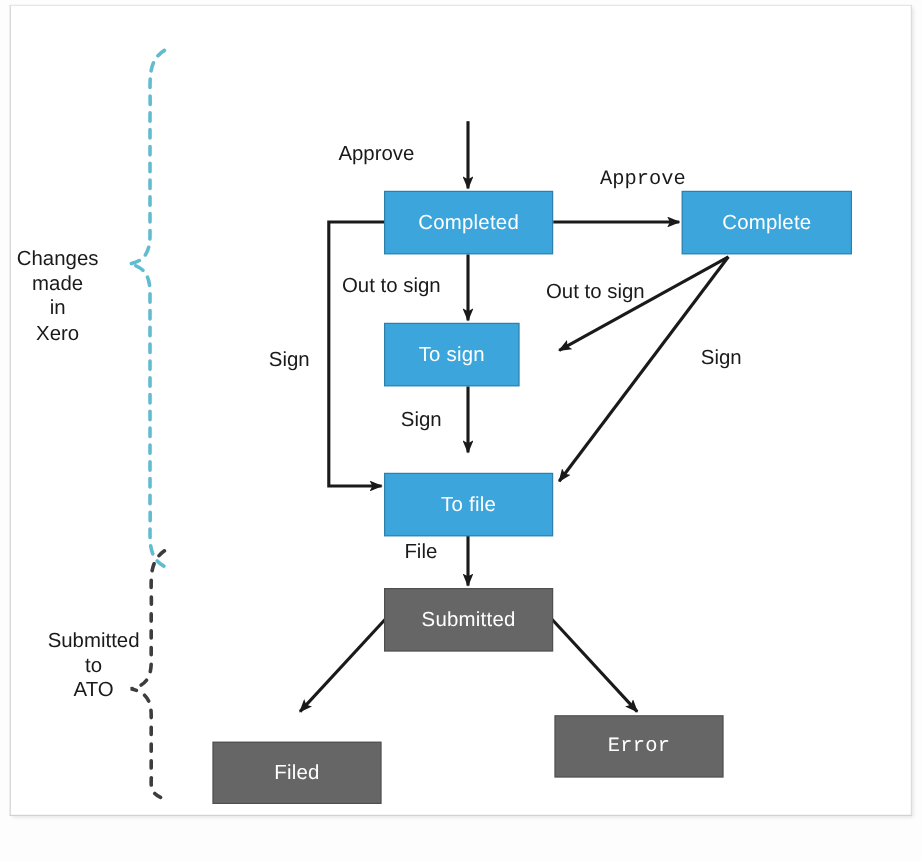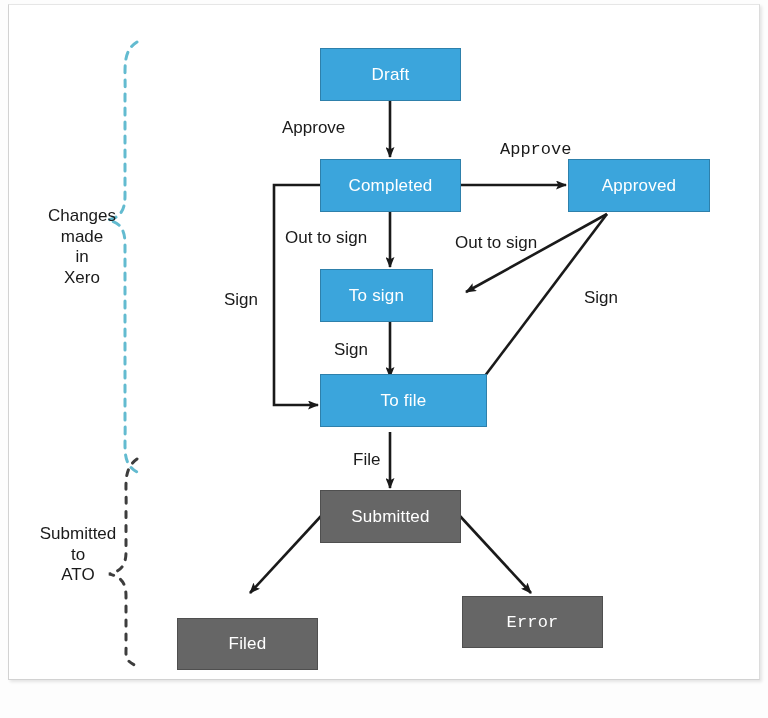--- a/index.html
+++ b/index.html
@@ -101,53 +101,50 @@
       <path d="M137,42 C121,52 126,70 125,96 L125,196 C125,214 117,218 108,220
                C117,222 125,226 125,244 L125,420 C126,448 121,463 137,472"></path>
     </g>
 
     <g stroke="#3d3d3d" stroke-width="3" fill="none" stroke-dasharray="6,8" stroke-linecap="round">
       <path d="M137,459 C122,470 127,486 126,510 L126,552 C126,568 118,572 109,574
                C118,576 126,580 126,596 L126,640 C127,654 122,660 137,666"></path>
     </g>
   </svg>
 
-  <div class="node blue" style="left:320px; top:48px; width:141px; height:53px;">
-    <span>Draft</span>
-  </div>
   <div class="node blue" style="left:320px; top:159px; width:141px; height:53px;">
     <span>Completed</span>
   </div>
   <div class="node blue" style="left:568px; top:159px; width:142px; height:53px;">
-    <span>Approved</span>
+    <span>Complete</span>
   </div>
   <div class="node blue" style="left:320px; top:269px; width:113px; height:53px;">
     <span>To sign</span>
   </div>
-  <div class="node blue" style="left:320px; top:374px; width:167px; height:53px;">
+  <div class="node blue" style="left:320px; top:394px; width:141px; height:53px;">
     <span>To file</span>
   </div>
   <div class="node gray" style="left:320px; top:490px; width:141px; height:53px;">
     <span>Submitted</span>
   </div>
   <div class="node gray" style="left:177px; top:618px; width:141px; height:52px;">
     <span>Filed</span>
   </div>
   <div class="node gray" style="left:462px; top:596px; width:141px; height:52px;font-family:Liberation Mono, monospace;">
     <span>Error</span>
   </div>
 
   <div class="edge-label" style="left:282px; top:118px;">Approve</div>
   <div class="edge-label" style="left:500px; top:140px;font-family:Liberation Mono, monospace;">Approve</div>
   <div class="edge-label" style="left:285px; top:228px;">Out to sign</div>
   <div class="edge-label" style="left:455px; top:233px;">Out to sign</div>
   <div class="edge-label" style="left:334px; top:340px;">Sign</div>
   <div class="edge-label" style="left:584px; top:288px;">Sign</div>
   <div class="edge-label" style="left:224px; top:290px;">Sign</div>
-  <div class="edge-label" style="left:337px; top:450px;margin-left:16px;">File</div>
+  <div class="edge-label" style="left:337px; top:450px;">File</div>
 
-  <div class="brace-label" style="left:8px; top:206px; width:96px;padding-left:26px;">
+  <div class="brace-label" style="left:0; top:206px; width:96px;">
     <span>Changes<br>made<br>in<br>Xero</span>
   </div>
   <div class="brace-label" style="left:10px; top:524px; width:136px;">
     <span>Submitted<br>to<br>ATO</span>
   </div>
 </div>
 
 </body></html>

